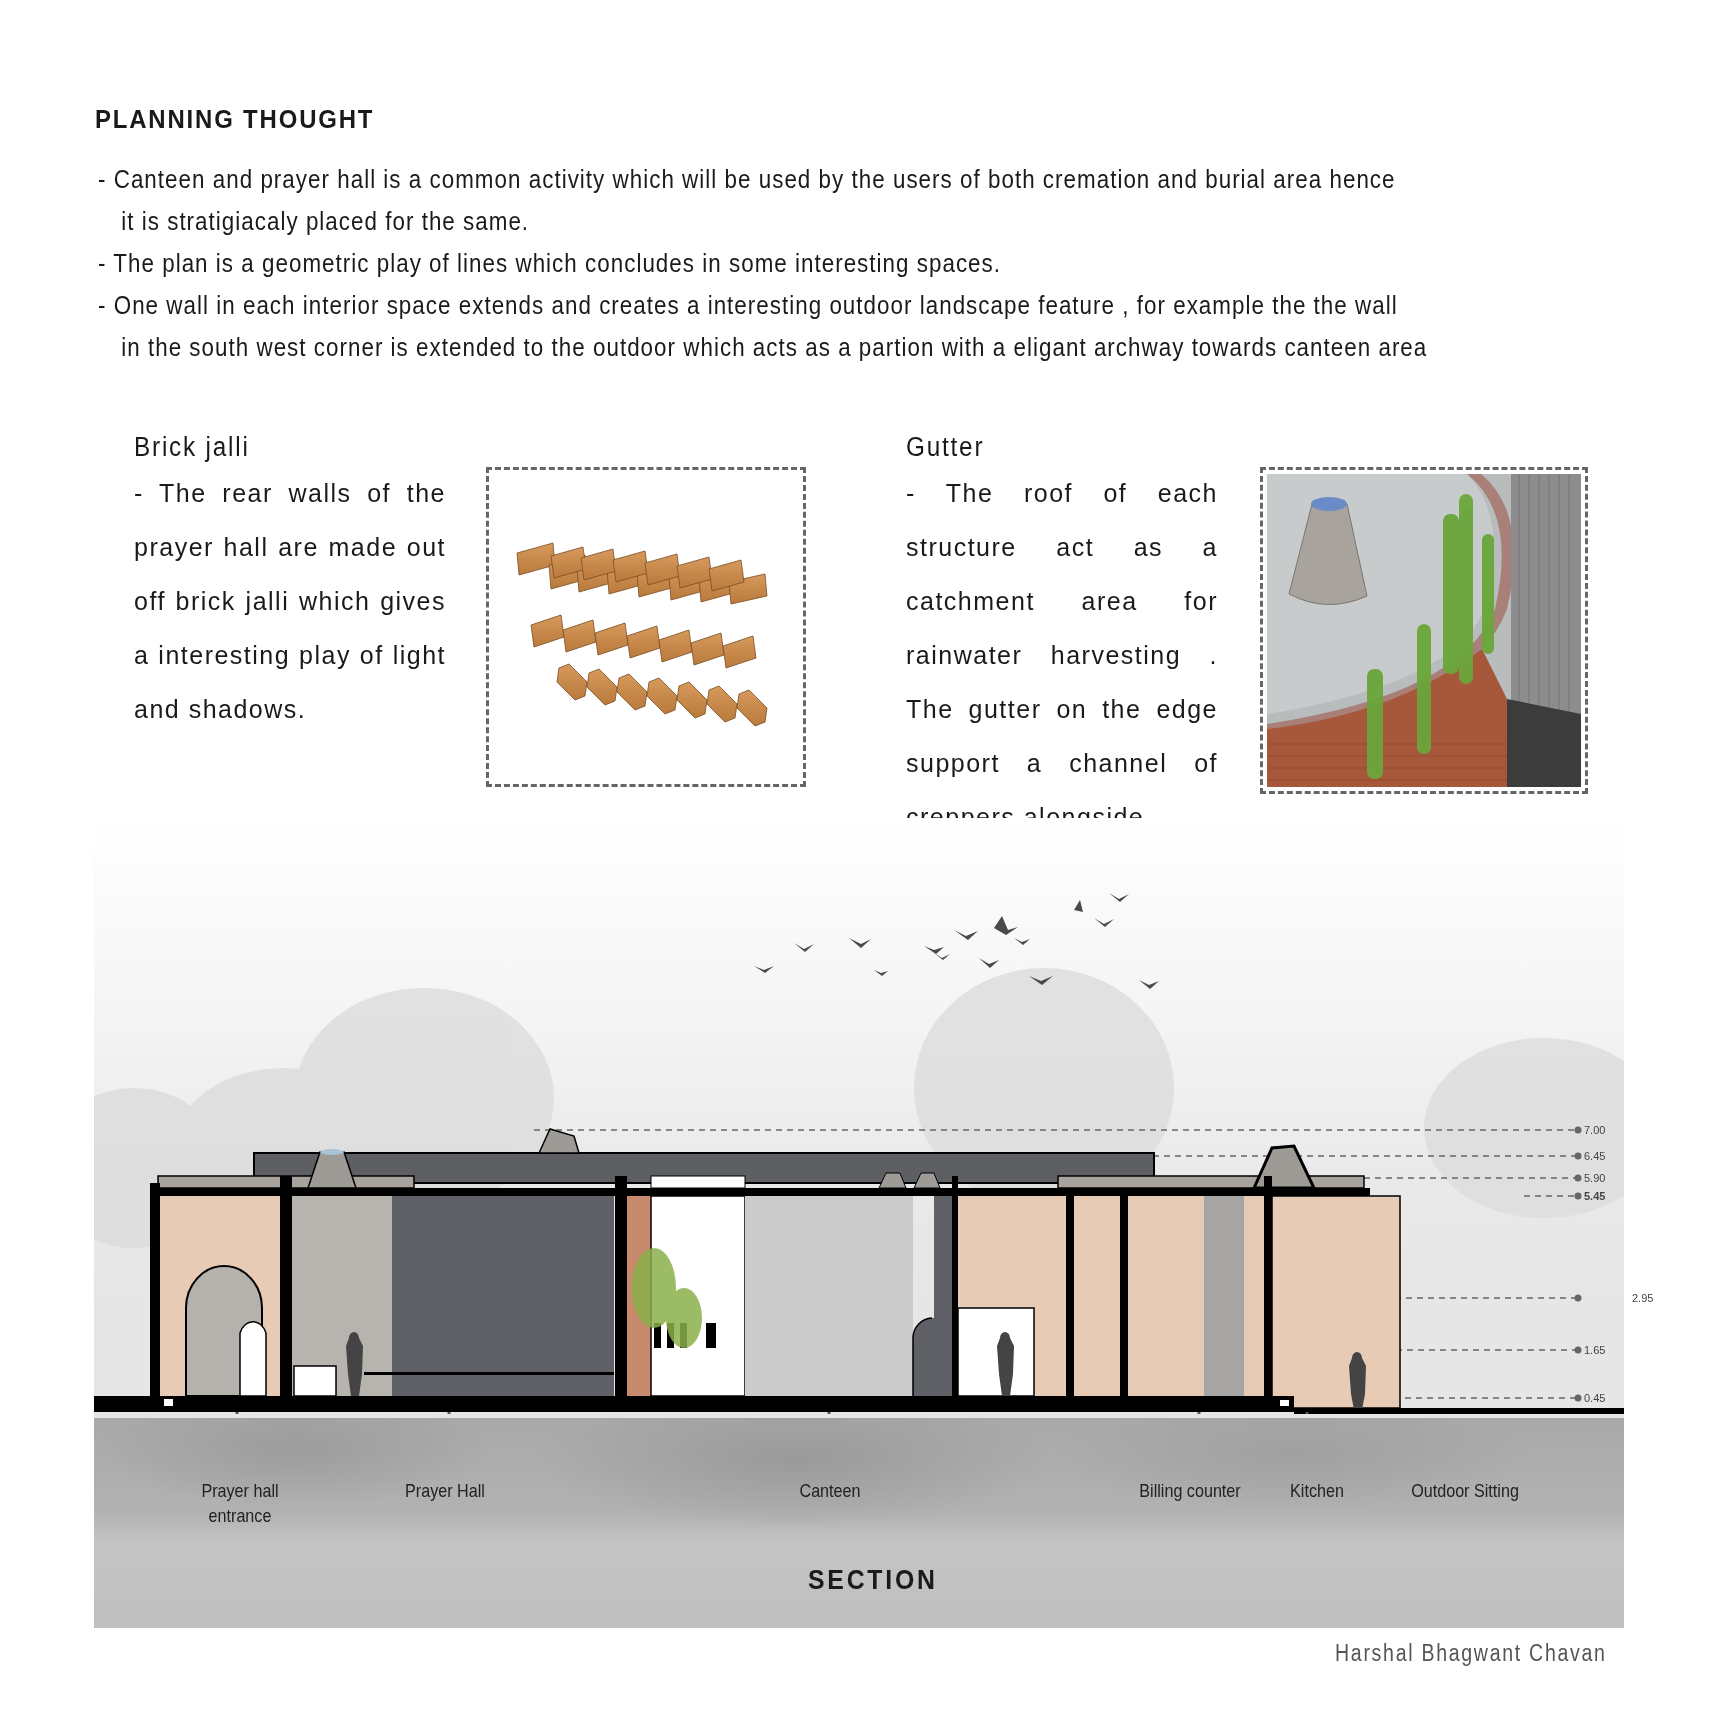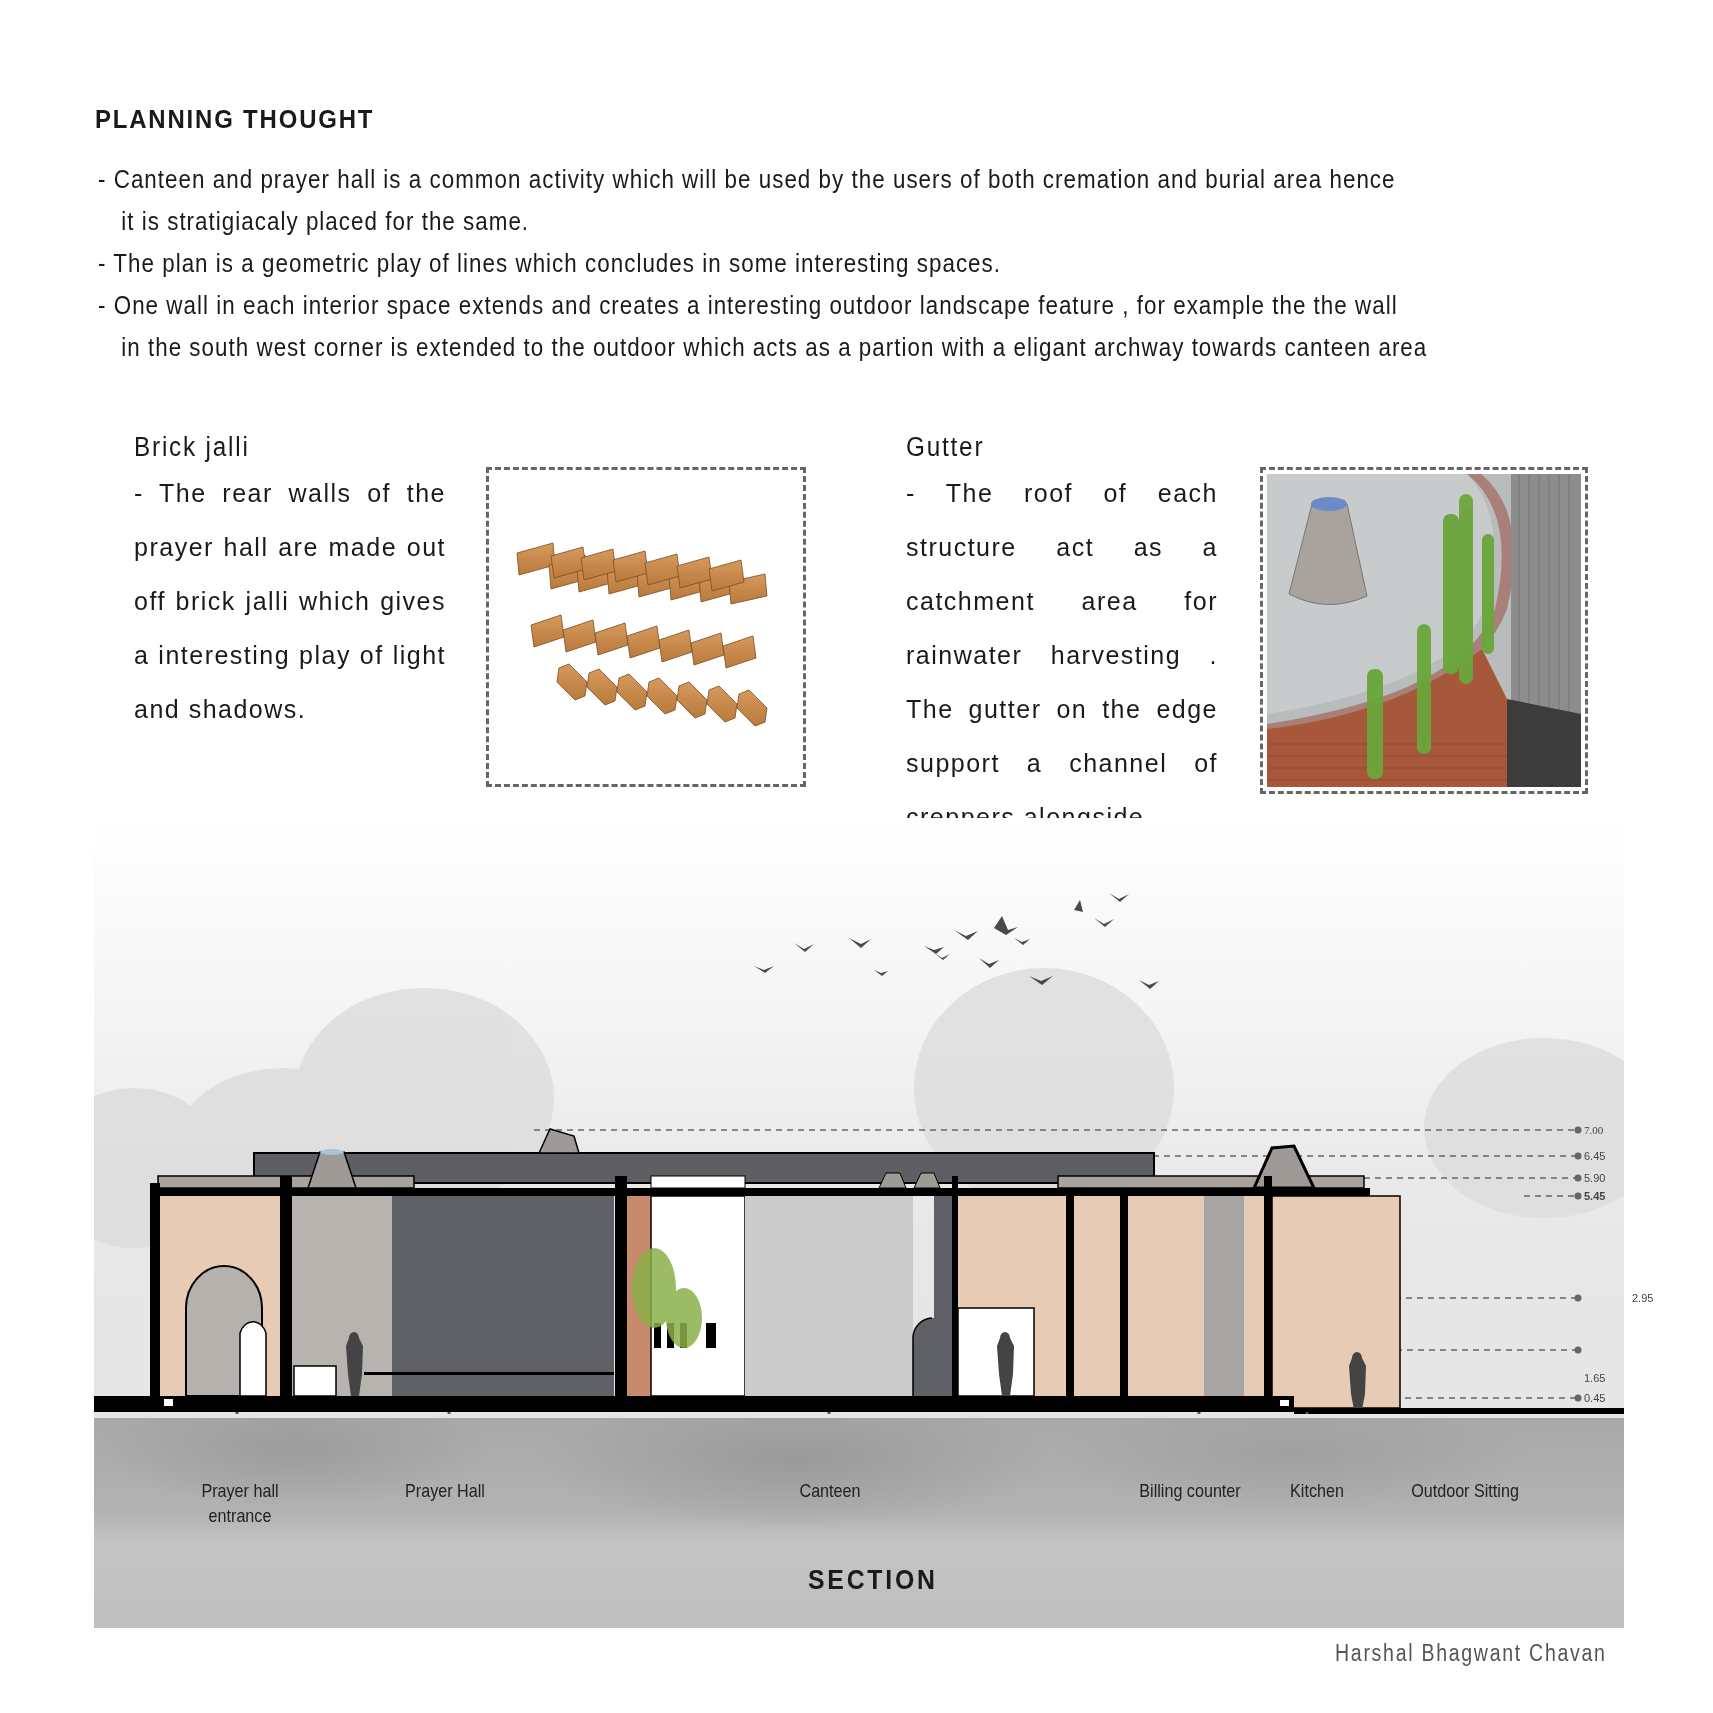--- a/index.html
+++ b/index.html
@@ -260,26 +260,26 @@
       <line x1="143" y1="594" x2="143" y2="660"></line>
       <line x1="355" y1="594" x2="355" y2="660"></line>
       <line x1="735" y1="594" x2="735" y2="660"></line>
       <line x1="1105" y1="594" x2="1105" y2="660"></line>
       <line x1="1213" y1="594" x2="1213" y2="660"></line>
       <line x1="1360" y1="600" x2="1360" y2="660"></line>
     </g>
   </svg>
 </div>
 
-<div class="abs level-text" style="left:1584px;top:1124px;font-family:Liberation Serif, serif;">7.00</div>
+<div class="abs level-text" style="left:1584px;top:1124px;">7.00</div>
 <div class="abs level-text" style="left:1584px;top:1150px;text-align:center;">6.45</div>
 <div class="abs level-text" style="left:1584px;top:1172px;text-align:center;">5.90</div>
 <div class="abs level-text" style="left:1584px;top:1190px;font-weight:bold;">5.45</div>
 <div class="abs level-text" style="left:1632px;top:1292px;">2.95</div>
-<div class="abs level-text" style="left:1584px;top:1344px;margin-top:28px;">1.65</div>
+<div class="abs level-text" style="left:1584px;top:1344px;">1.65</div>
 <div class="abs level-text" style="left:1584px;top:1392px;">0.45</div>
 
 <div class="abs ground"></div>
 
 <div class="abs label" style="left:180px;top:1478px;width:120px;">
   <div>Prayer hall</div>
   <div>entrance</div>
 </div>
 <div class="abs label" style="left:385px;top:1478px;width:120px;">Prayer Hall</div>
 <div class="abs label" style="left:770px;top:1478px;width:120px;">Canteen</div>

